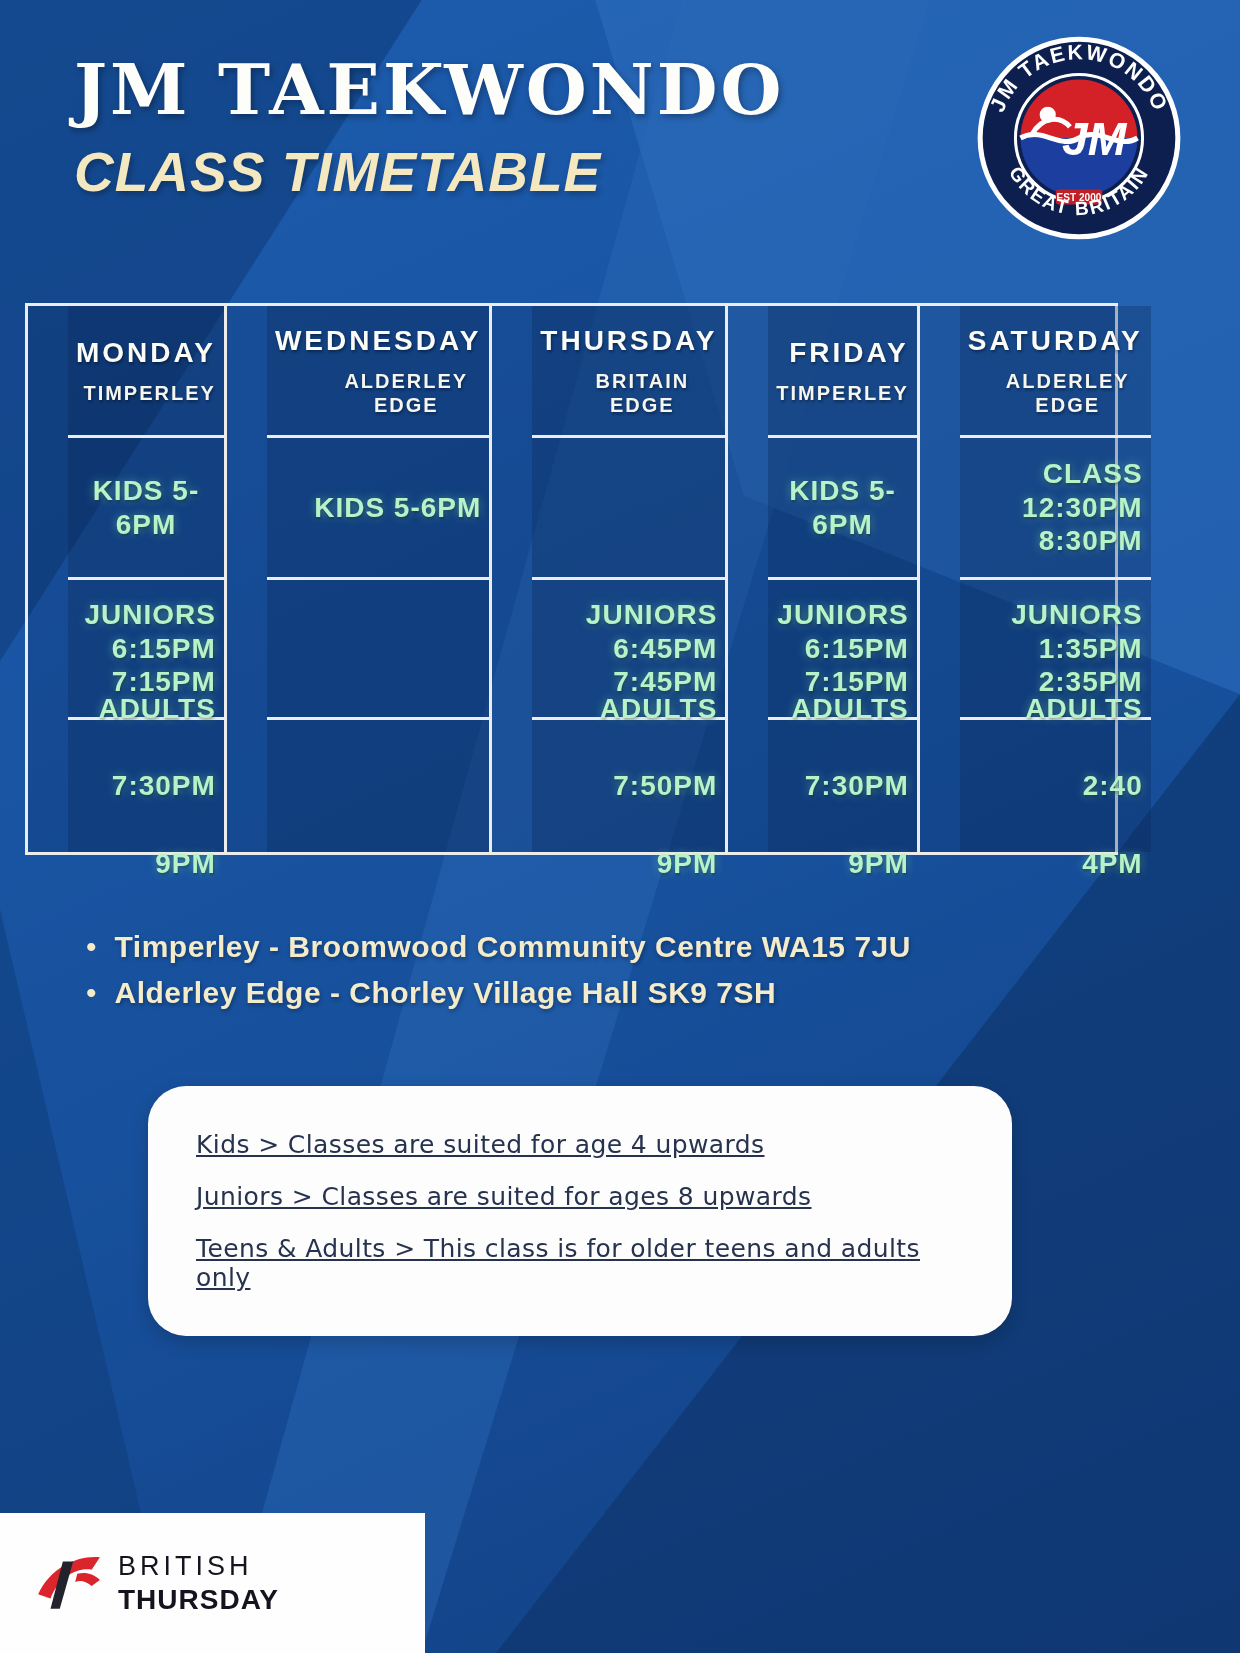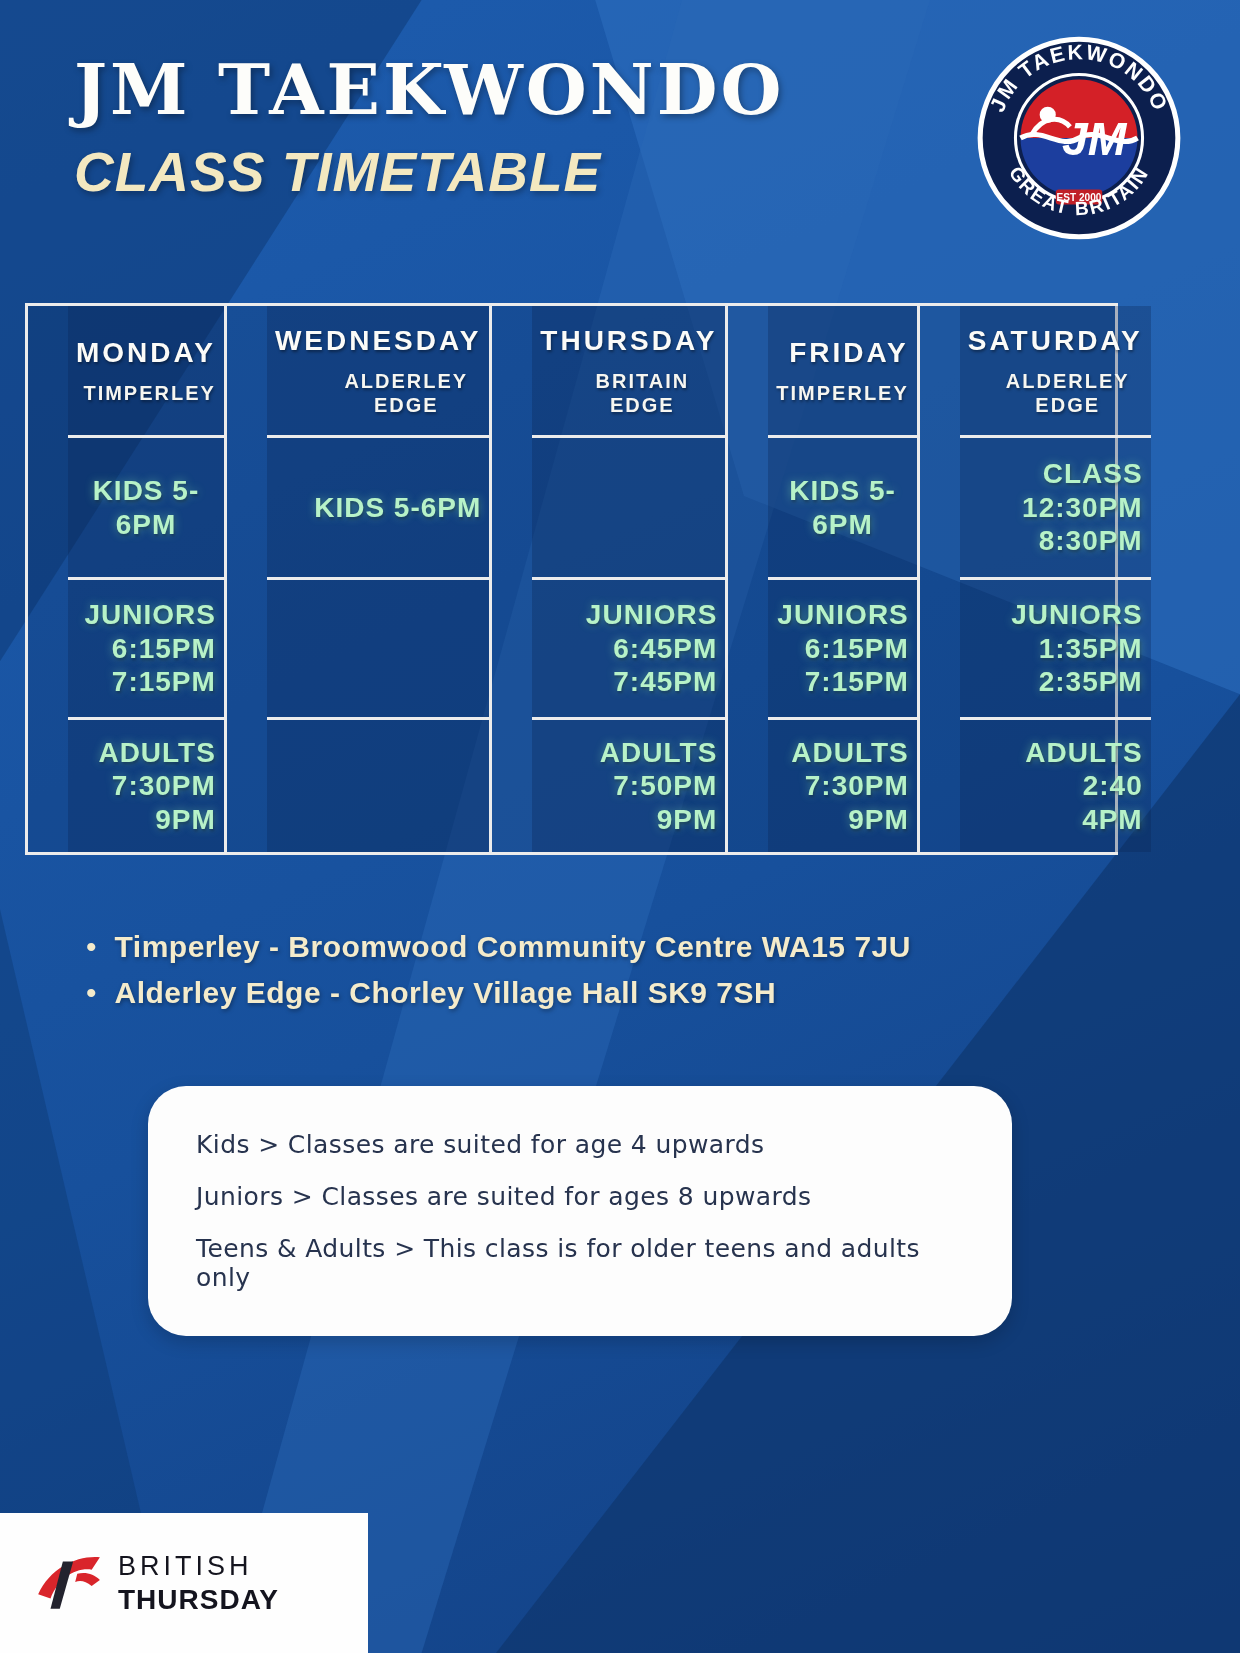--- a/index.html
+++ b/index.html
@@ -26,21 +26,21 @@
 
   
   .timetable { position:absolute; left:25px; top:303px; width:1093px;
                display:grid; grid-template-columns:repeat(5,1fr);
                grid-template-rows:132px 142px 140px 132px;
                border:3px solid #ececec; background:rgba(8,32,78,.18); }
   .cell { border-right:3px solid #ececec; border-bottom:3px solid #ececec;
           display:flex; flex-direction:column; align-items:flex-end; justify-content:center;
           text-align:center; padding:6px 8px; background:rgba(9,36,84,.30);margin-left:40px; }
   .timetable .cell:nth-child(5n) { border-right:none; }
-  .timetable .cell:nth-last-child(-n+5) { border-bottom:none; }
+  .timetable .cell:nth-last-child(-n+5) { border-bottom:none;gap:44px; }
   .day { color:#fbfbf8; font-weight:700; font-size:28px; letter-spacing:3px;
          text-shadow:1px 2px 3px rgba(0,0,0,.4); }
   .loc { color:#f6f6f1; font-weight:700; font-size:20px; letter-spacing:2px;
          margin-top:12px; line-height:1.2; max-width:150px;
          text-shadow:1px 2px 3px rgba(0,0,0,.4); }
   .t { color:#b7f2c8; font-weight:700; font-size:28px; letter-spacing:1px; line-height:1.2;
        text-shadow:0 0 10px rgba(140,240,170,.45), 1px 2px 3px rgba(0,0,0,.35); }
 
   
   .locations { position:absolute; left:86px; top:930px; list-style:none; }
@@ -49,27 +49,27 @@
   .dot::before { content:"•"; }
   .loc-text { color:#f4ebcb; font-weight:700; font-size:30px; letter-spacing:.5px;
               text-shadow:1px 2px 4px rgba(0,0,0,.35); }
 
   
   .info-box { position:absolute; left:148px; top:1086px; width:864px; height:250px;
               background:#fdfdfd; border-radius:38px; padding:44px 48px;
               display:flex; flex-direction:column; justify-content:space-between;
               box-shadow:0 6px 18px rgba(0,0,0,.18); }
   .info-line { color:#27334e; font-family:"DejaVu Sans", sans-serif; font-size:25px;
-               letter-spacing:.4px; }
+               letter-spacing:.4px;text-decoration:underline; }
 
   
   .footer-bar { position:absolute; left:0; right:0; bottom:0; height:88px; background:#0a2a5c;
                 display:flex; align-items:center; justify-content:center; padding-left:425px; }
   .contact { color:#ffffff; font-weight:700; font-size:27px; letter-spacing:.5px; }
-  .brand-box { position:absolute; left:0; bottom:0; width:368px; height:140px; background:#fefefe;
+  .brand-box { position:absolute; left:0; bottom:0; width:425px; height:140px; background:#fefefe;
                display:flex; align-items:center; padding-left:32px; gap:14px; }
   .brand-text .b1 { font-size:27px; letter-spacing:4px; color:#14141e; }
   .brand-text .b2 { font-size:28px; font-weight:700; letter-spacing:1px; color:#14141e; margin-top:2px; }
 </style>
 </head>
 <body>
 
 <div class="poster">
 
   <div class="bg-shape bg-light-right"></div>

